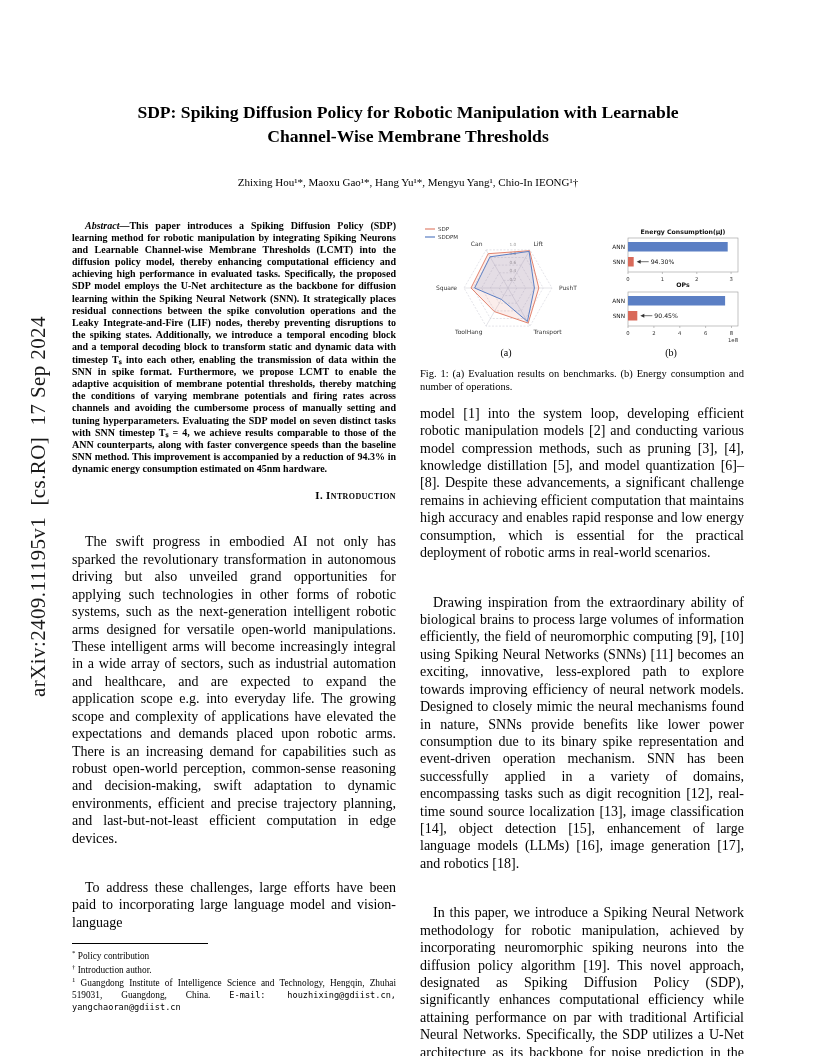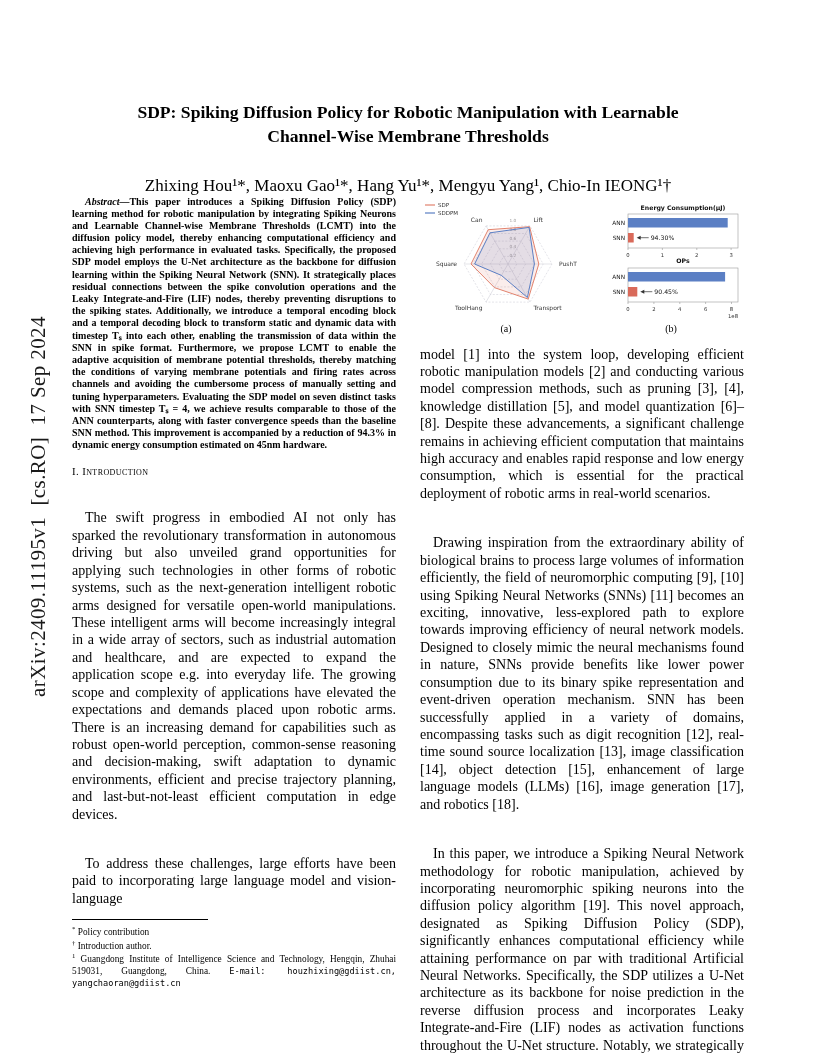--- a/index.html
+++ b/index.html
@@ -15,35 +15,35 @@
     text-align:center; transform:rotate(-90deg);
     font-size:21px; color:#1a1a1a; white-space:pre; letter-spacing:0.4px;
   }
 
   .content { padding:84px 72px 0 72px; }
 
   h1.title {
     font-size:17.6px; font-weight:bold; text-align:center; line-height:1.38;
     max-width:600px; margin:16px auto 27px auto;
   }
-  .authors { text-align:center; font-size:17px; }
+  .authors { text-align:center; font-size:11px; margin-bottom:32px; }
 
   .columns { display:flex; gap:24px; }
   .col { width:324px; }
 
   .abstract {
     font-size:10px; font-weight:bold; line-height:1.22;
     text-align:justify; text-indent:13px;
   }
   .abs-lead { font-style:italic; }
   .index-terms { margin-top:10px; }
 
   h2.sec {
-    font-size:10.8px; font-weight:normal; font-variant:small-caps;
-    text-align:left; letter-spacing:0.4px; margin:14px 0 10px 0;
+    font-size:10.8px; font-weight:bold; font-variant:small-caps;
+    text-align:right; letter-spacing:0.4px; margin:14px 0 10px 0;
   }
 
   .body { font-size:14px; line-height:1.245; text-align:justify; }
   .indent { text-indent:13px;margin-top:32px; }
 
   .footnotes { margin-top:12px; }
   .fn-rule { width:136px; border-top:1px solid #000; margin-bottom:5px; }
   .fn { font-size:9.3px; line-height:1.3; text-align:justify; }
   .fn sup { font-size:6.8px; }
   .mono { font-family:"DejaVu Sans Mono", monospace; font-size:8.6px; }
@@ -163,20 +163,21 @@
                   <text x="81.8" y="108.5" text-anchor="middle" font-size="5.3" fill="#333">4</text>
                   <line x1="107.6" y1="100" x2="107.6" y2="102" stroke="#999" stroke-width="0.6"></line>
                   <text x="107.6" y="108.5" text-anchor="middle" font-size="5.3" fill="#333">6</text>
                   <line x1="133.5" y1="100" x2="133.5" y2="102" stroke="#999" stroke-width="0.6"></line>
                   <text x="133.5" y="108.5" text-anchor="middle" font-size="5.3" fill="#333">8</text>
                   <text x="140" y="115.5" text-anchor="end" font-size="5.3" fill="#333">1e8</text>
                 </svg>
               <div class="subcap">(b)</div>
             </div>
           </div>
+          <figcaption>Fig. 1: (a) Evaluation results on benchmarks. (b) Energy consumption and number of operations.</figcaption>
         </figure>
 
         <p class="body">model [1] into the system loop, developing efficient robotic manipulation models [2] and conducting various model compression methods, such as pruning [3], [4], knowledge distillation [5], and model quantization [6]–[8]. Despite these advancements, a significant challenge remains in achieving efficient computation that maintains high accuracy and enables rapid response and low energy consumption, which is essential for the practical deployment of robotic arms in real-world scenarios.</p>
 
         <p class="body indent">Drawing inspiration from the extraordinary ability of biological brains to process large volumes of information efficiently, the field of neuromorphic computing [9], [10] using Spiking Neural Networks (SNNs) [11] becomes an exciting, innovative, less-explored path to explore towards improving efficiency of neural network models. Designed to closely mimic the neural mechanisms found in nature, SNNs provide benefits like lower power consumption due to its binary spike representation and event-driven operation mechanism. SNN has been successfully applied in a variety of domains, encompassing tasks such as digit recognition [12], real-time sound source localization [13], image classification [14], object detection [15], enhancement of large language models (LLMs) [16], image generation [17], and robotics [18].</p>
 
         <p class="body indent">In this paper, we introduce a Spiking Neural Network methodology for robotic manipulation, achieved by incorporating neuromorphic spiking neurons into the diffusion policy algorithm [19]. This novel approach, designated as Spiking Diffusion Policy (SDP), significantly enhances computational efficiency while attaining performance on par with traditional Artificial Neural Networks. Specifically, the SDP utilizes a U-Net architecture as its backbone for noise prediction in the reverse diffusion process and incorporates Leaky Integrate-and-Fire (LIF) nodes as activation functions throughout the U-Net structure. Notably, we strategically place residual connections between the spike convolution</p>
 
       </div>
 

